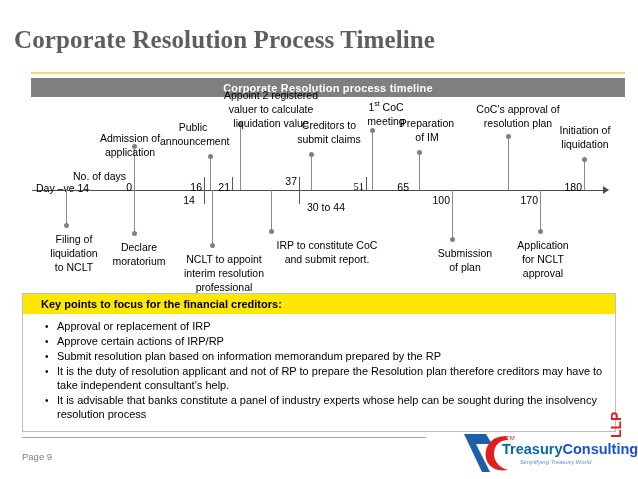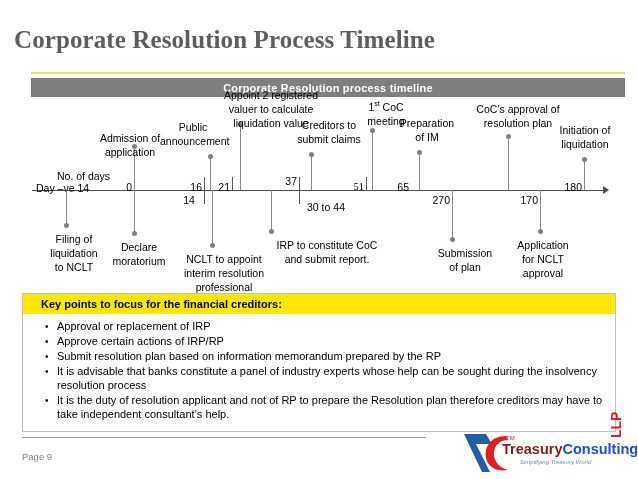--- a/index.html
+++ b/index.html
@@ -189,21 +189,21 @@
     height: 48px;
   }
   #logo-text {
     position: absolute;
     left: 40px;
     top: 13px;
     font-size: 14.5px;
     font-weight: bold;
     white-space: nowrap;
   }
-  #logo-word-treasury { color: #7f1d1d; }
+  #logo-word-treasury { color: #0369a1; }
   #logo-word-consulting { color: #1d4ed8; }
   #logo-llp {
     position: absolute;
     left: 146px;
     top: 10px;
     font-size: 14px;
     font-weight: bold;
     color: #e02020;
     transform: rotate(-90deg);
     transform-origin: left top;
@@ -232,21 +232,21 @@
 
 <div id="section-header">
   <span>Corporate Resolution process timeline</span>
 </div>
 
 <div id="timeline">
 
   <div id="axis-line"></div>
   <div id="axis-arrow"></div>
 
-  <div class="evt-label" style="left:36px; top:72px;padding-left:21px;">No. of days</div>
+  <div class="evt-label" style="left:52px; top:72px;padding-left:21px;">No. of days</div>
   <div class="evt-label" style="left:36px; top:84px;">Day –ve 14</div>
 
   <div class="tick up" style="left:134px;"></div>
   <div class="tick down" style="left:134px;"></div>
 
   <div class="tick up" style="left:204px;"></div>
   <div class="tick down" style="left:204px;"></div>
 
   <div class="tick up" style="left:232px;"></div>
 
@@ -266,21 +266,21 @@
   <div class="day-label" style="left:108px; top:84px; width:24px;">0</div>
   <div class="day-label" style="left:176px; top:84px; width:26px;">16</div>
   <div class="day-label" style="left:205px; top:84px; width:25px;">21</div>
   <div class="day-label" style="left:272px; top:78px; width:25px;">37</div>
   <div class="day-label" style="left:339px; top:84px; width:25px;font-family:Liberation Serif, serif;">51</div>
   <div class="day-label" style="left:384px; top:84px; width:25px;">65</div>
   <div class="day-label" style="left:556px; top:84px; width:26px;">180</div>
 
   <div class="day-label" style="left:176px; top:97px; width:26px;text-align:center;">14</div>
   <div class="day-label" style="left:302px; top:104px; width:48px; text-align:center;">30 to 44</div>
-  <div class="day-label" style="left:424px; top:97px; width:26px;">270</div>
+  <div class="day-label" style="left:424px; top:97px; width:26px;">100</div>
   <div class="day-label" style="left:512px; top:97px; width:26px;">170</div>
 
   <div class="stem" style="left:134px; top:50px; height:43px;"></div>
   <div class="dot" style="left:132px; top:47px;"></div>
   <div class="evt-label" style="left:99px; top:34px; width:62px;">Admission of
 application</div>
 
   <div class="stem" style="left:210px; top:60px; height:33px;"></div>
   <div class="dot" style="left:208px; top:57px;"></div>
   <div class="evt-label" style="left:160px; top:23px; width:66px;">Public
@@ -351,22 +351,22 @@
 approval</div>
 
 </div>
 
 <div id="keypoints">
   <div id="keypoints-title">Key points to focus for the financial creditors:</div>
   <ul id="keypoints-list">
     <li>Approval or replacement of IRP</li>
     <li>Approve certain actions of IRP/RP</li>
     <li>Submit resolution plan based on information memorandum prepared by the RP</li>
+    <li>It is the duty of resolution applicant and not of RP to prepare the Resolution plan therefore creditors may have to take independent consultant’s help.</li>
     <li>It is advisable that banks constitute a panel of industry experts whose help can be sought during the insolvency resolution process</li>
-    <li>It is the duty of resolution applicant and not of RP to prepare the Resolution plan therefore creditors may have to take independent consultant’s help.</li>
   </ul>
 </div>
 
 <div id="footer-rule"></div>
 <div id="page-number">Page 9</div>
 
 <div id="logo">
   <svg id="logo-mark" width="58" height="46" viewBox="0 0 58 46">
     <path d="M2 4 L24 4 L30 14 L14 14 L28 42 L20 42 Z" fill="#1f5fa8"></path>
     <path d="M44 6 C28 6 22 18 24 28 C26 38 36 42 46 40 C38 38 32 32 32 24 C32 15 38 10 46 10 Z" fill="#e02020"></path>

